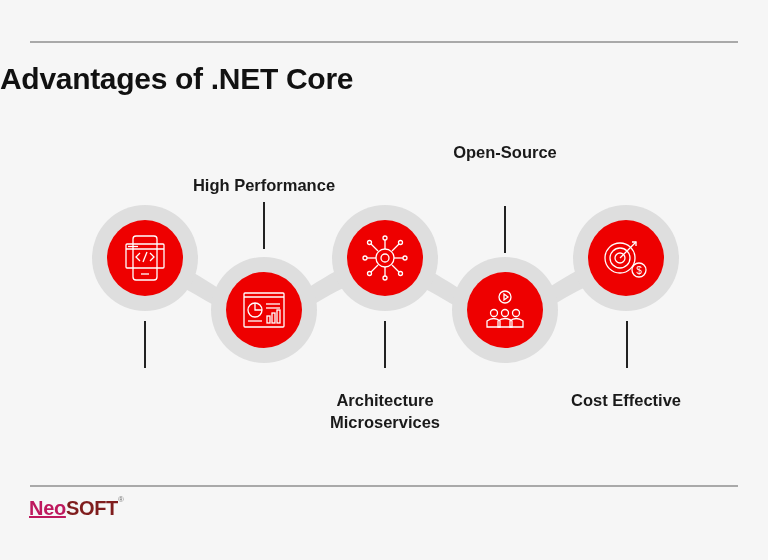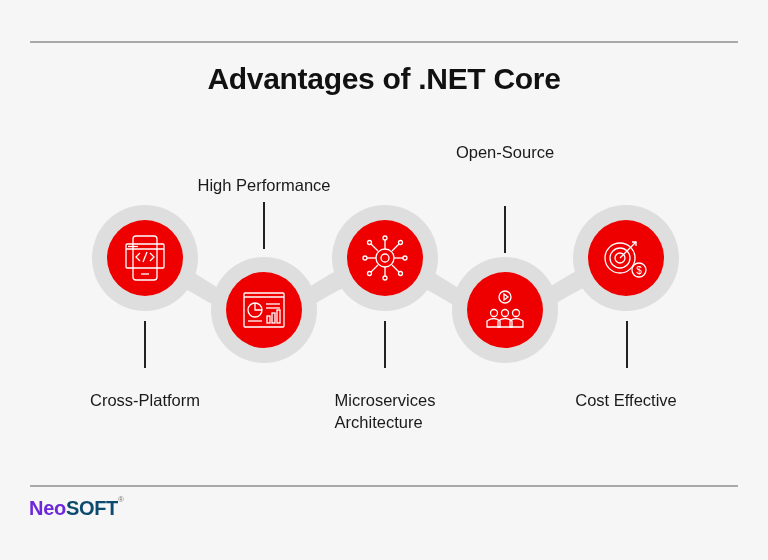--- a/index.html
+++ b/index.html
@@ -1,24 +1,24 @@
 <!DOCTYPE html>
 <html><head>
 <meta charset="utf-8">
 <style>
   html, body { margin:0; padding:0; }
   body { width:768px; height:560px; background:#f6f6f6; position:relative; overflow:hidden; font-family:"Liberation Sans", sans-serif; color:#111; }
   .rule { position:absolute; left:30px; width:708px; height:2px; background:#a9a9a9; }
-  .title { position:absolute; left:0; width:768px; top:62px; text-align:center; font-size:30px; font-weight:700; letter-spacing:-0.3px; }
+  .title { position:absolute; left:0; width:768px; top:62px; text-align:left; font-size:30px; font-weight:700; letter-spacing:-0.3px; }
   svg.flow { position:absolute; left:0; top:0; }
-  .label { position:absolute; text-align:left; font-size:16.5px; line-height:22px; font-weight:400; color:#1a1a1a; transform:translateX(-50%); white-space:nowrap; }
+  .label { position:absolute; text-align:center; font-size:16.5px; line-height:22px; font-weight:700; color:#1a1a1a; transform:translateX(-50%); white-space:nowrap; }
   .vline { position:absolute; width:2px; background:#222; }
   .logo { position:absolute; left:29px; top:497px; font-size:20px; font-weight:900; letter-spacing:-0.3px; }
-  .logo .neo { color:#6d28d9; }
-  .logo .soft { color:#0c4a6e; }
+  .logo .neo { color:#be185d;text-decoration:underline; }
+  .logo .soft { color:#7f1d1d; }
   .logo .reg { font-size:8px; color:#777; vertical-align:top; position:relative; top:-2px; font-weight:400; }
 </style>
 </head>
 <body>
 
 <div class="rule" style="top:41px;"></div>
 <div class="title">Advantages of .NET Core</div>
 
 <svg class="flow" width="768" height="560" viewBox="0 0 768 560">
 
@@ -113,28 +113,27 @@
   </g>
 </svg>
 
 <div class="vline" style="left:144px; top:321px; height:47px;"></div>
 <div class="vline" style="left:263px; top:202px; height:47px;"></div>
 <div class="vline" style="left:384px; top:321px; height:47px;"></div>
 <div class="vline" style="left:504px; top:206px; height:47px;"></div>
 <div class="vline" style="left:626px; top:321px; height:47px;"></div>
 
 <div class="label" style="left:145px; top:389px;">
-  <div>Cross-Platform</div>
 </div>
 <div class="label" style="left:264px; top:163px;margin-top:11px;">
   <div>High Performance</div>
 </div>
 <div class="label" style="left:385px; top:389px;">
+  <div>Architecture</div>
   <div>Microservices</div>
-  <div>Architecture</div>
 </div>
 <div class="label" style="left:505px; top:141px;">
   <div>Open-Source</div>
 </div>
 <div class="label" style="left:626px; top:389px;">
   <div>Cost Effective</div>
 </div>
 
 <div class="rule" style="top:485px;"></div>
 

